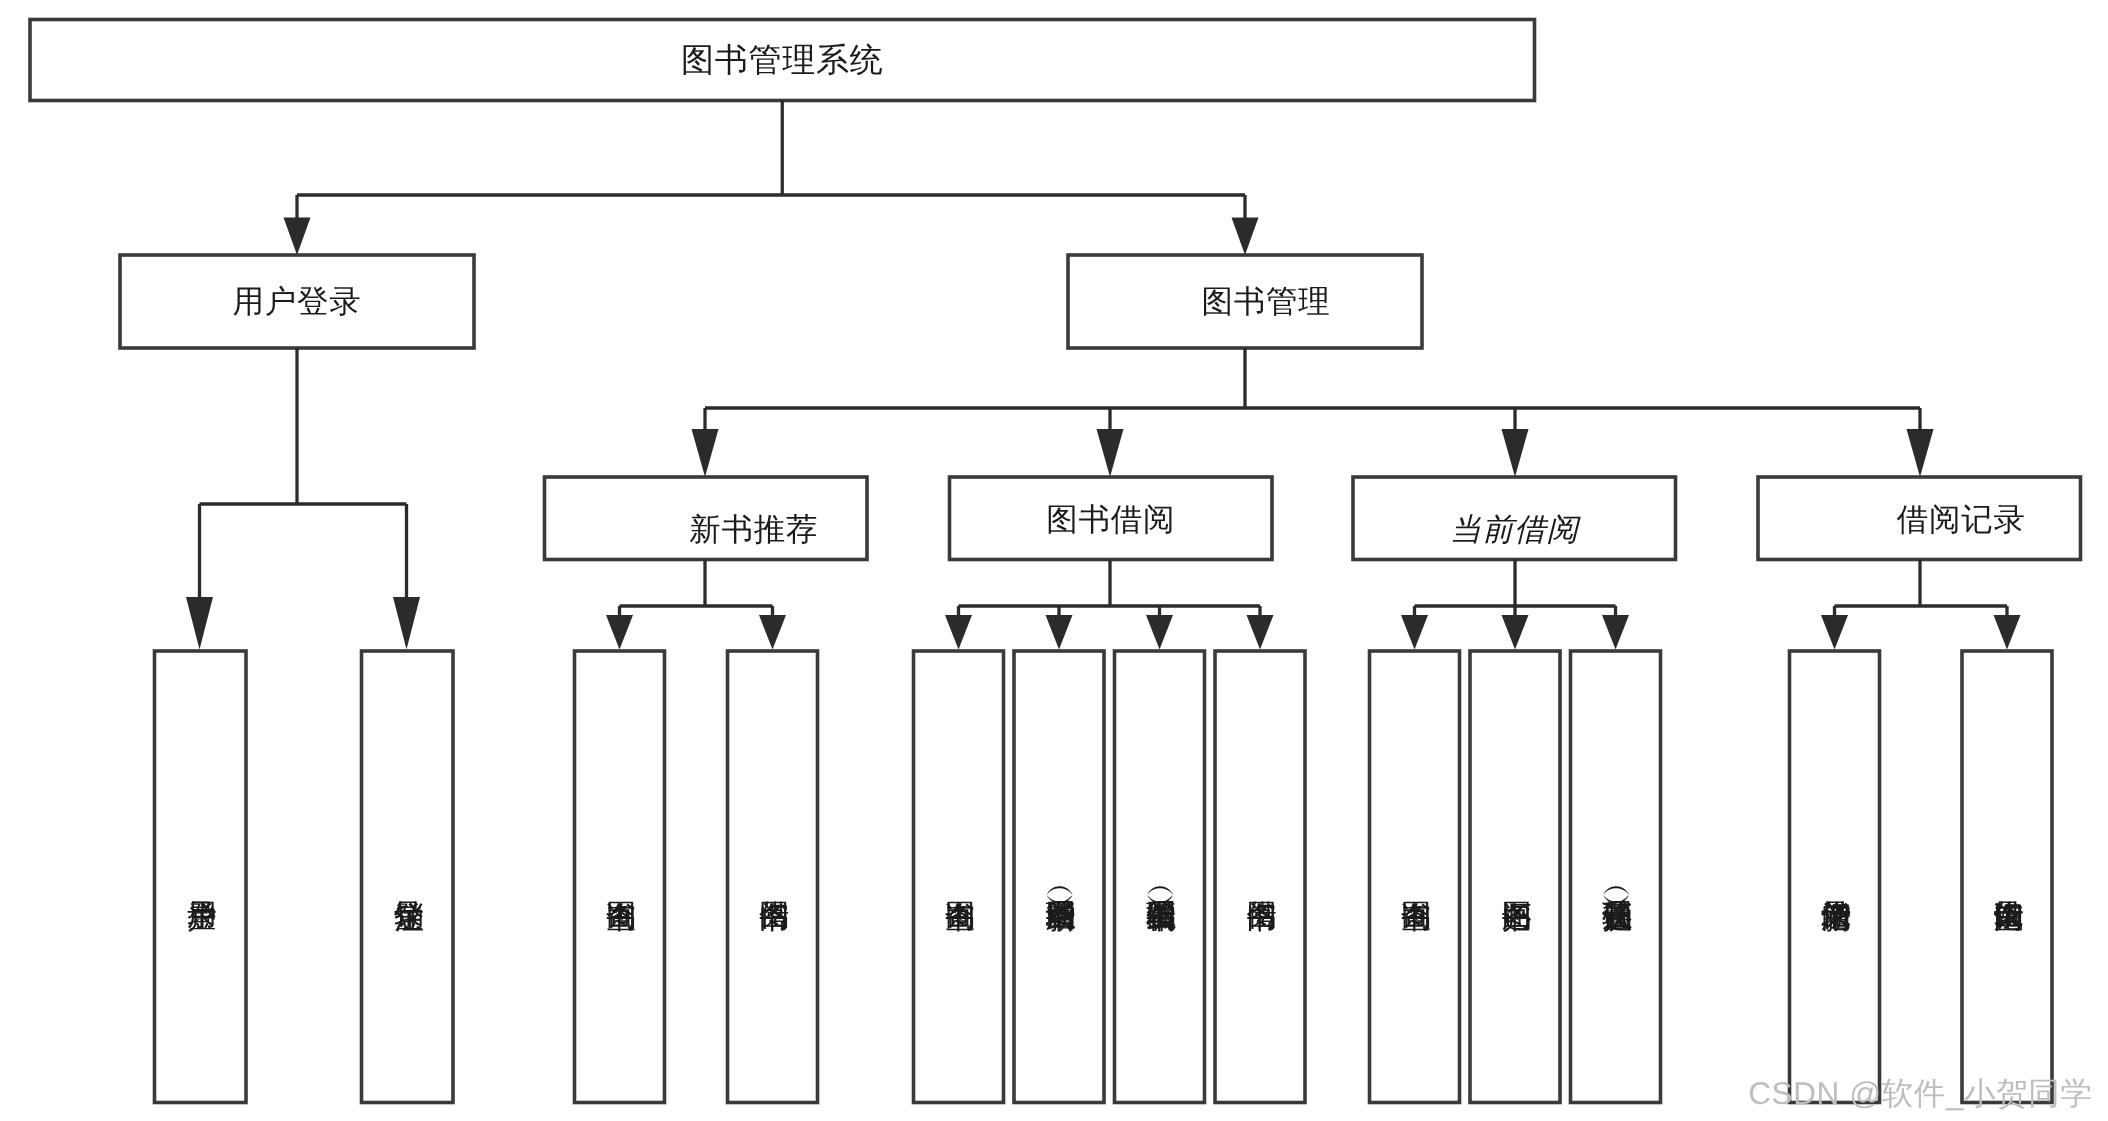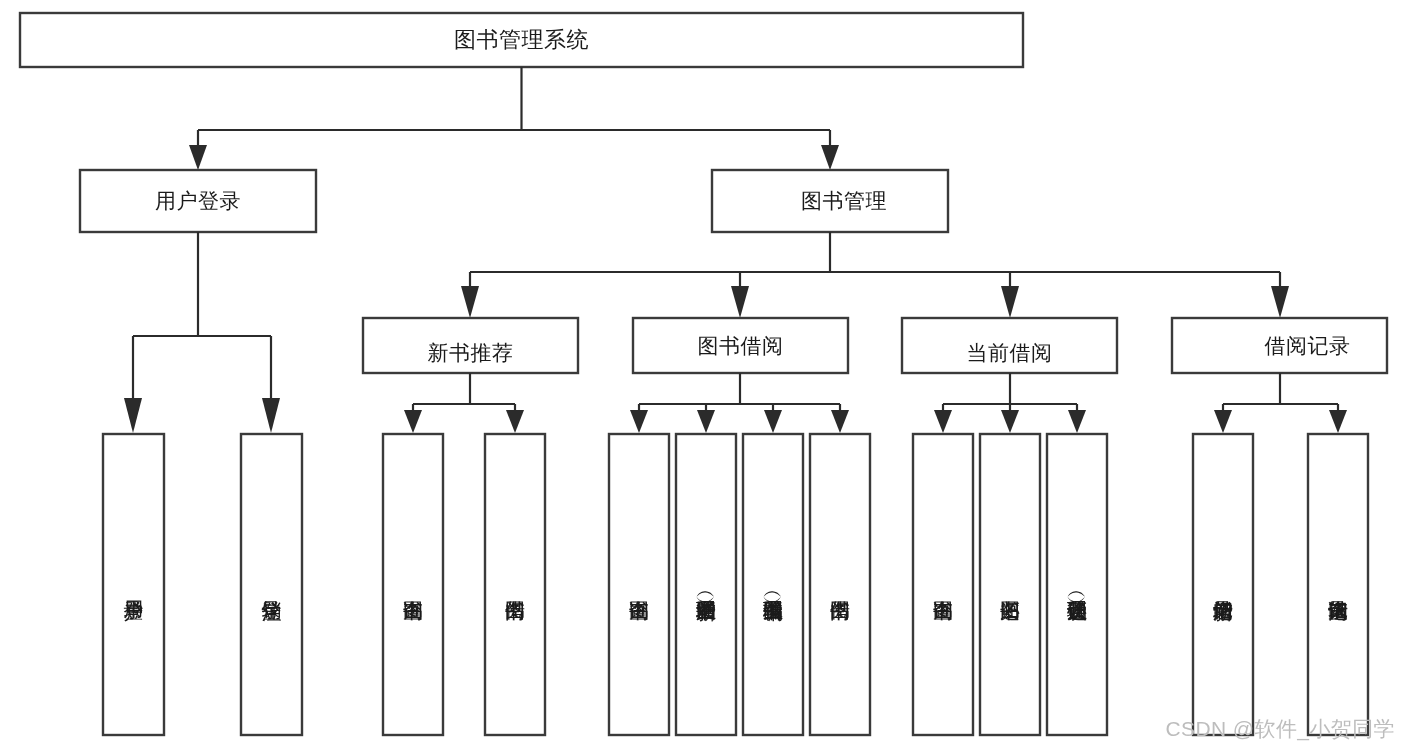--- a/index.html
+++ b/index.html
@@ -180,23 +180,23 @@
 
     <rect class="leaf-box" x="1193" y="434" width="60" height="301"></rect>
     <rect class="leaf-box" x="1308" y="434" width="60" height="301"></rect>
   </svg>
 
   <div class="node-label" style="left:20px; top:13px; width:1003px; height:54px; font-size:22px;">图书管理系统</div>
 
   <div class="node-label" style="left:80px; top:170px; width:236px; height:62px;">用户登录</div>
   <div class="node-label" style="left:680px; top:170px; width:236px; height:62px;margin-left:46px;">图书管理</div>
 
-  <div class="node-label" style="left:363px; top:318px; width:215px; height:70px;">新书推荐</div>
+  <div class="node-label" style="left:363px; top:318px; width:215px; height:70px;padding-left:32px;">新书推荐</div>
   <div class="node-label" style="left:633px; top:318px; width:215px; height:55px;">图书借阅</div>
-  <div class="node-label" style="left:902px; top:318px; width:215px; height:70px;">当前借阅</div>
+  <div class="node-label" style="left:902px; top:318px; width:215px; height:70px;font-style:italic;">当前借阅</div>
   <div class="node-label" style="left:1172px; top:318px; width:215px; height:55px;margin-left:28px;">借阅记录</div>
 
   <div class="leaf-label" style="left:103px; top:434px; width:61px; height:301px;">用户登录</div>
   <div class="leaf-label" style="left:241px; top:434px; width:61px; height:301px;">注销登录</div>
 
   <div class="leaf-label" style="left:383px; top:434px; width:60px; height:301px;">查询图书</div>
   <div class="leaf-label" style="left:485px; top:434px; width:60px; height:301px;">借阅图书</div>
 
   <div class="leaf-label" style="left:609px; top:434px; width:60px; height:301px;">查询图书</div>
   <div class="leaf-label" style="left:676px; top:434px; width:60px; height:301px;">新增图书（管理员）</div>

